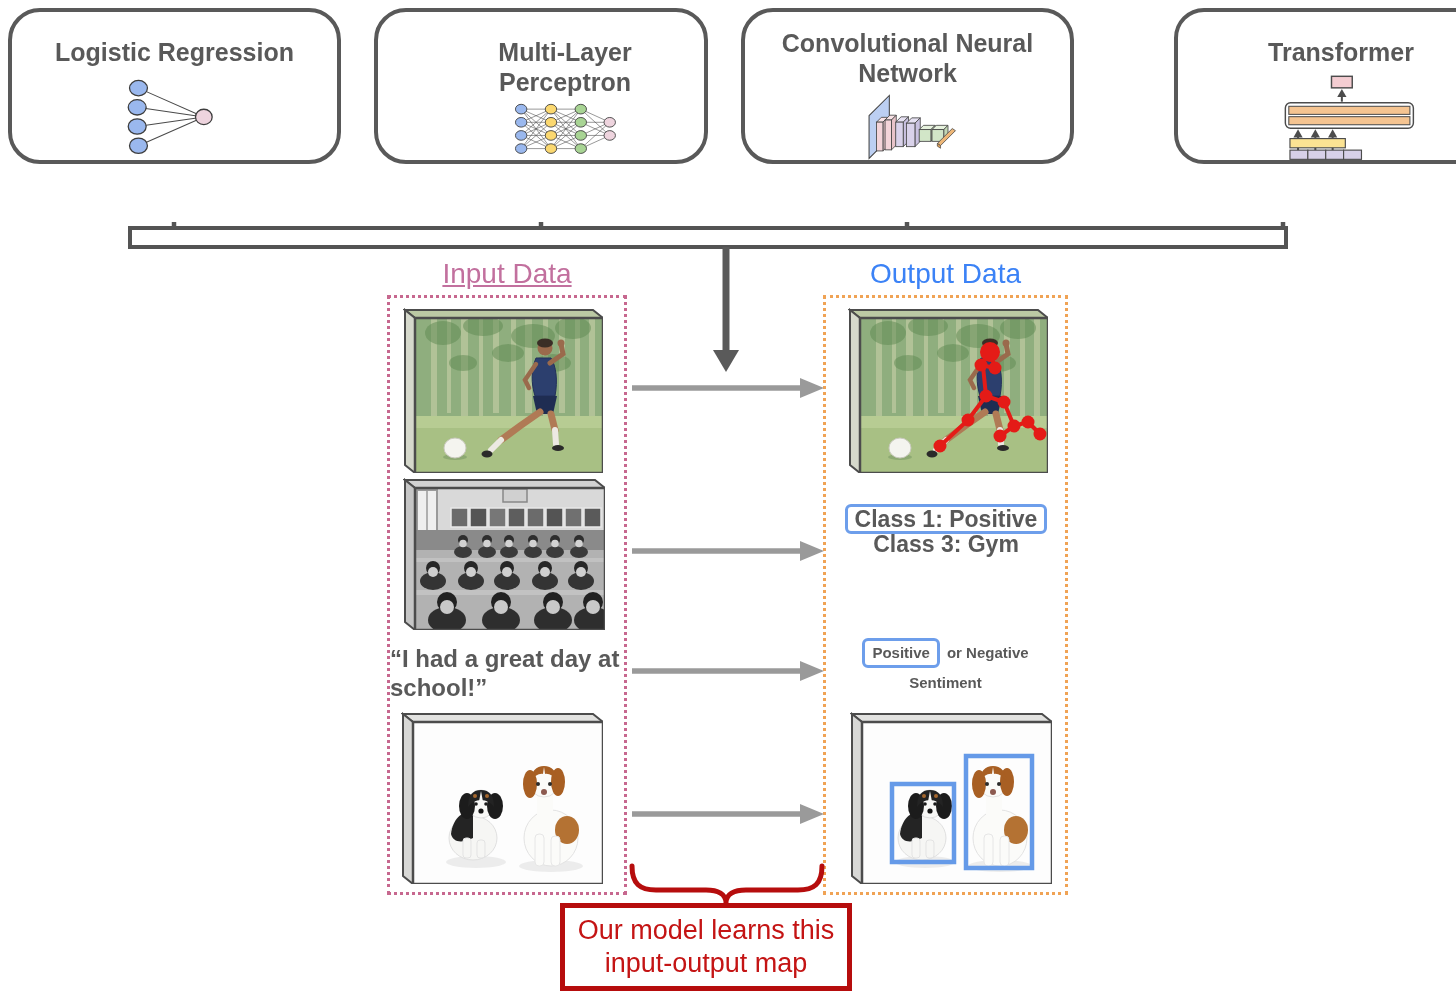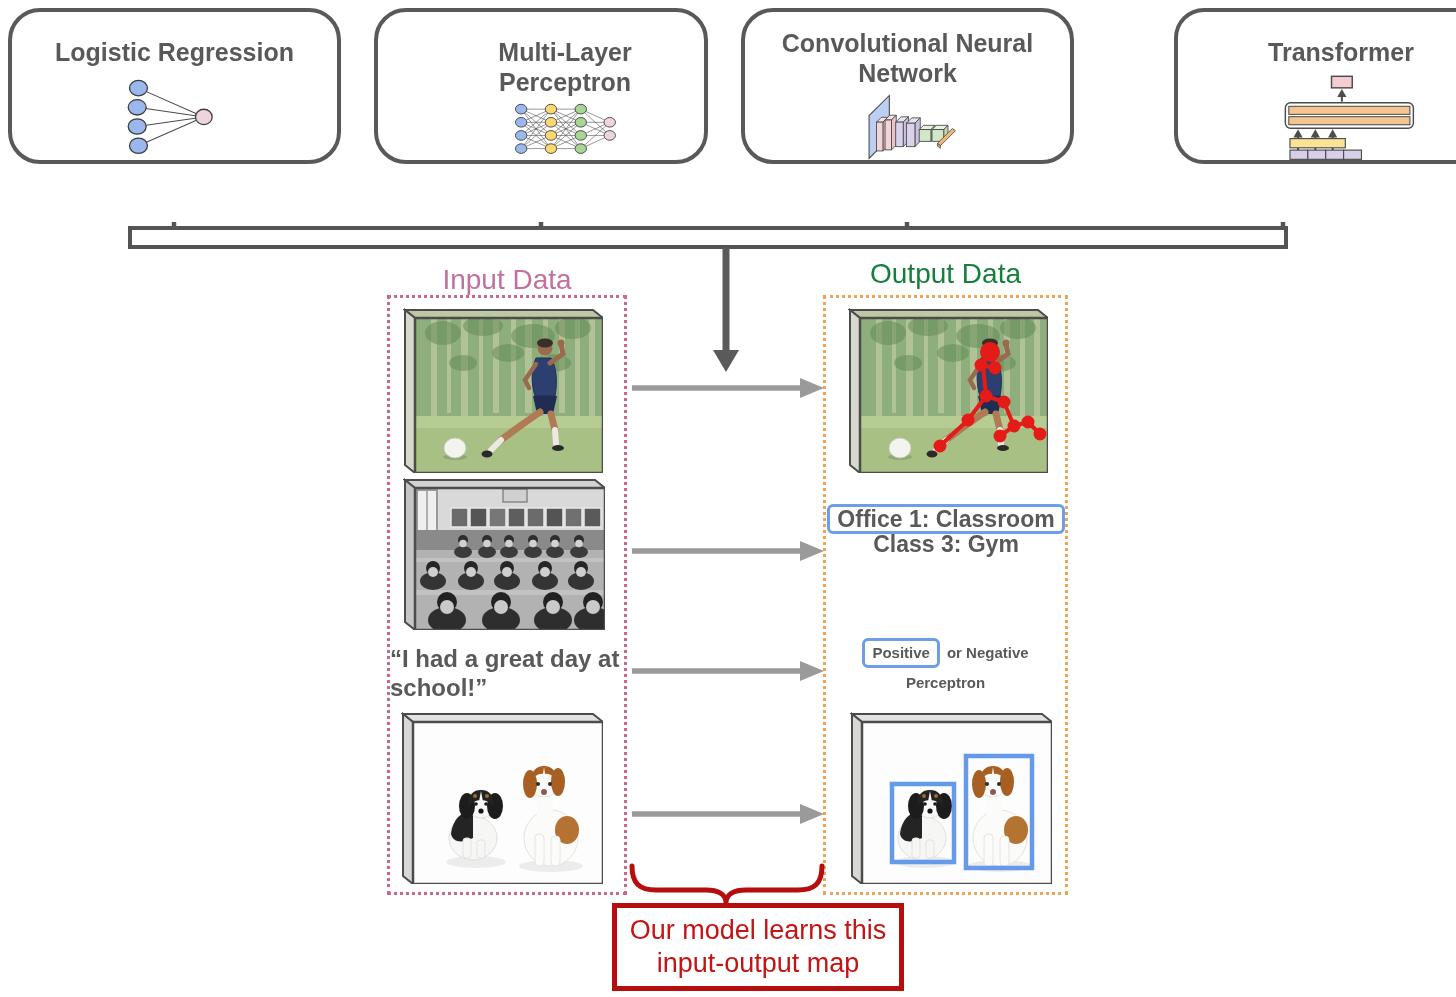--- a/index.html
+++ b/index.html
@@ -7,36 +7,36 @@
           font-family:"Liberation Sans", sans-serif;}
   
   .model-box{position:absolute;top:8px;height:156px;background:#fff;border:4.5px solid #595959;
              border-radius:32px;box-sizing:border-box;display:flex;flex-direction:column;align-items:center;}
   .model-title{margin-top:26px;font-size:25px;font-weight:bold;color:#595959;text-align:center;
                line-height:1.18;padding:0 26px;}
   .icon-svg{display:block;margin:6px auto 0;}
   
   .section-title{position:absolute;text-align:center;font-size:28px;font-weight:400;}
   .title-input{color:#c2709e;}
-  .title-output{color:#15803d;}
+  .title-output{color:#3b82f6;}
   .dotted{position:absolute;box-sizing:border-box;}
   .dotted-input{border:3px dotted #c7688f;}
   .dotted-output{border:3px dotted #f0a355;}
   .slab{position:absolute;}
   .slab-front{fill:none;stroke:#4c4c4c;stroke-width:2.5;}
   .slab-side{fill:#cfcfcb;stroke:#4c4c4c;stroke-width:2;}
   .slab-top{stroke:#4c4c4c;stroke-width:2;}
   .quote-text{position:absolute;text-align:left;font-size:24px;font-weight:bold;color:#595959;line-height:1.2;}
   .class-list{position:absolute;text-align:center;font-size:23px;font-weight:bold;color:#595959;}
   .class-line{height:27px;line-height:27px;}
   .hl-box{display:inline-block;border:3px solid #6d9eeb;border-radius:6px;padding:0 7px;line-height:24px;}
   .sentiment{position:absolute;text-align:center;font-size:15px;font-weight:bold;color:#595959;line-height:30px;}
   .sent-rest{margin-left:7px;}
   
-  .annotation-box{position:absolute;left:612px;top:903px;width:292px;height:88px;background:#fff;
+  .annotation-box{position:absolute;left:560px;top:903px;width:292px;height:88px;background:#fff;
       border:5px solid #b60d0d;box-sizing:border-box;display:flex;align-items:center;justify-content:flex-start;
       text-align:center;font-size:27px;color:#c41414;line-height:1.22;padding:0 0;z-index:6;}
   .overlay{position:absolute;left:0;top:0;pointer-events:none;z-index:5;}
   .nodeline{stroke:#4a4a4a;stroke-width:1.3;fill:none;}
 </style>
 </head>
 <body>
 
 <div class="canvas">
 
@@ -140,21 +140,21 @@
       <rect x="44" y="112" width="96" height="16" fill="#fbe393" stroke="#4c4c4c" stroke-width="2"></rect>
       <g>
         <rect x="44" y="132" width="31" height="16" fill="#d7d0e8" stroke="#4c4c4c" stroke-width="2"></rect>
         <rect x="75" y="132" width="31" height="16" fill="#d7d0e8" stroke="#4c4c4c" stroke-width="2"></rect>
         <rect x="106" y="132" width="31" height="16" fill="#d7d0e8" stroke="#4c4c4c" stroke-width="2"></rect>
         <rect x="137" y="132" width="31" height="16" fill="#d7d0e8" stroke="#4c4c4c" stroke-width="2"></rect>
       </g>
     </svg>
   </div>
 
-  <div class="section-title title-input" style="left:387px;top:264px;width:240px;">Input Data</div>
+  <div class="section-title title-input" style="left:387px;top:258px;width:240px;text-decoration:underline;">Input Data</div>
   <div class="dotted dotted-input" style="left:387px;top:295px;width:240px;height:600px;"></div>
 
   <svg class="slab" style="left:403px;top:308px;" width="200" height="165" viewBox="0 0 200 165">
     <defs>
         <clipPath id="cpA">
           <rect x="12" y="10" width="188" height="155"></rect>
         </clipPath>
       </defs>
     <polygon class="slab-top" points="12,10 2,2 190,2 200,10" fill="#bcc9a4"></polygon>
     <polygon class="slab-side" points="12,10 2,2 2,157 12,165" style="fill:#d6d9cc"></polygon>
@@ -442,27 +442,27 @@
           <circle cx="166" cy="118" r="6.5" stroke="none"></circle>
         <circle cx="152" cy="128" r="6.5" stroke="none"></circle>
           <circle cx="180" cy="114" r="6.5" stroke="none"></circle>
         <circle cx="192" cy="126" r="6.5" stroke="none"></circle>
       </g>
     </g>
     <rect class="slab-front" x="12" y="10" width="188" height="155"></rect>
   </svg>
 
   <div class="class-list" style="left:826px;top:504px;width:240px;">
-    <div class="class-line"><span class="hl-box">Office 1: Classroom</span></div>
+    <div class="class-line"><span class="hl-box">Class 1: Positive</span></div>
     <div class="class-line">Class 3: Gym</div>
   </div>
 
   <div class="sentiment" style="left:823px;top:638px;width:245px;">
     <div><span class="hl-box">Positive</span><span class="sent-rest">or Negative</span></div>
-    <div>Perceptron</div>
+    <div>Sentiment</div>
   </div>
 
   <svg class="slab" style="left:850px;top:712px;" width="202" height="172" viewBox="0 0 202 172">
     <defs>
         <clipPath id="cpE">
           <rect x="12" y="10" width="190" height="162"></rect>
         </clipPath>
       </defs>
     <polygon class="slab-top" points="12,10 2,2 192,2 202,10" fill="#e2e2e0"></polygon>
     <polygon class="slab-side" points="12,10 2,2 2,164 12,172" style="fill:#d8d8d6"></polygon>

